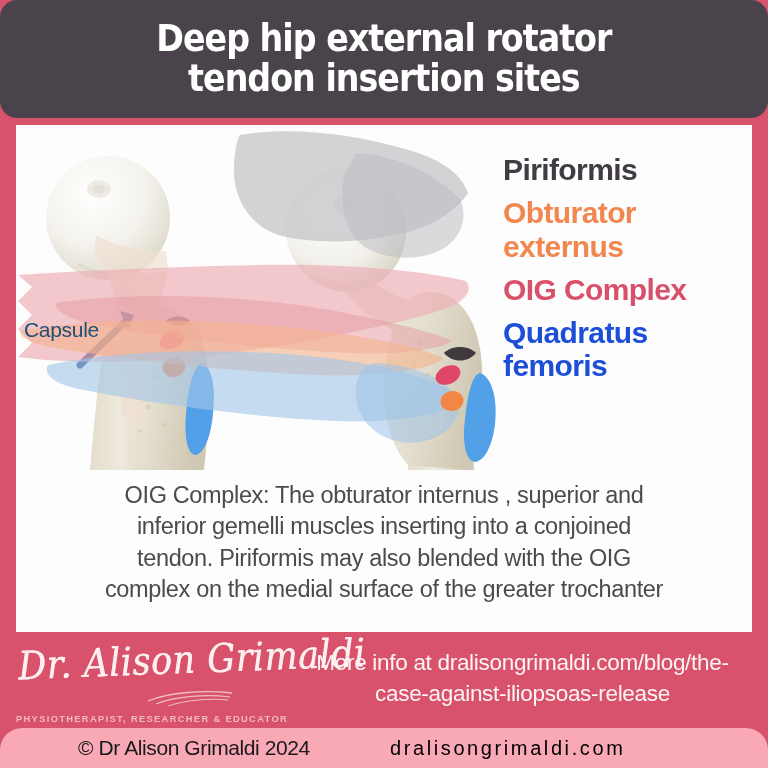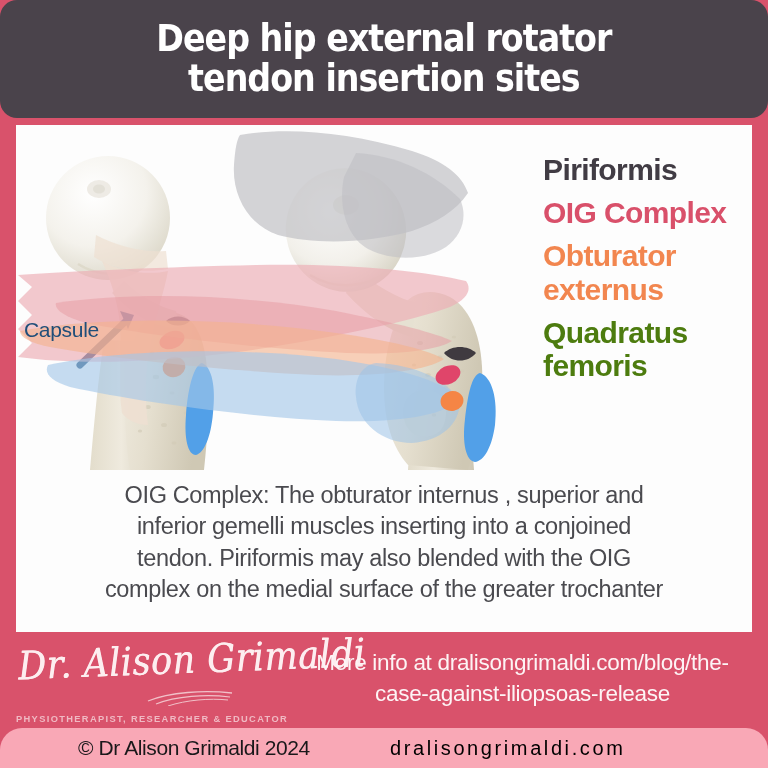--- a/index.html
+++ b/index.html
@@ -42,26 +42,25 @@
   .stage svg{ position:absolute; left:0; top:0; }
   
   .legend{
     position:absolute; left:487px; top:28px; width:250px;
   }
   .legend-item{
     font-size:30px; font-weight:bold; line-height:1.13;
     letter-spacing:-0.6px;
     margin-bottom:9px;
     font-family:"Liberation Sans", sans-serif;
-    margin-left:40px;
   }
   .lg-piriformis{ color:#413c44; }
   .lg-oig{ color:#d9506a; }
   .lg-obturator{ color:#f2864f; }
-  .lg-quadratus{ color:#4d7c0f; margin-top:4px; }
+  .lg-quadratus{ color:#1d4ed8; margin-top:4px; }
   
   .capsule-label{
     position:absolute; left:8px; top:193px;
     color:#1f4e79; font-size:21px; font-weight:normal;
     letter-spacing:-0.3px;
   }
   
   .body-text{
     position:absolute; left:14px; top:355px; width:708px;
     text-align:center;
@@ -267,23 +266,23 @@
       <ellipse cx="436" cy="276" rx="11.5" ry="10" transform="rotate(-12 436 276)" fill="#f58545"></ellipse>
       <path d="M464 248 C476 252 482 274 479 300 C476 322 468 336 459 337
                C450 336 446 318 449 294 C452 268 456 250 464 248 Z" fill="#52a0e8"></path>
     </svg>
   </div>
 
   <div class="capsule-label">Capsule</div>
 
   <div class="legend">
     <div class="legend-item lg-piriformis">Piriformis</div>
-    <div class="legend-item lg-oig">OIG Complex</div>
     <div class="legend-item lg-obturator" style="white-space:pre-line;">Obturator
 externus</div>
+    <div class="legend-item lg-oig">OIG Complex</div>
     <div class="legend-item lg-quadratus" style="white-space:pre-line;">Quadratus
 femoris</div>
   </div>
 
   <div class="body-text">OIG Complex: The obturator internus , superior and
 inferior gemelli muscles inserting into a conjoined
 tendon. Piriformis may also blended with the OIG
 complex on the medial surface of the greater trochanter</div>
 </div>
 

